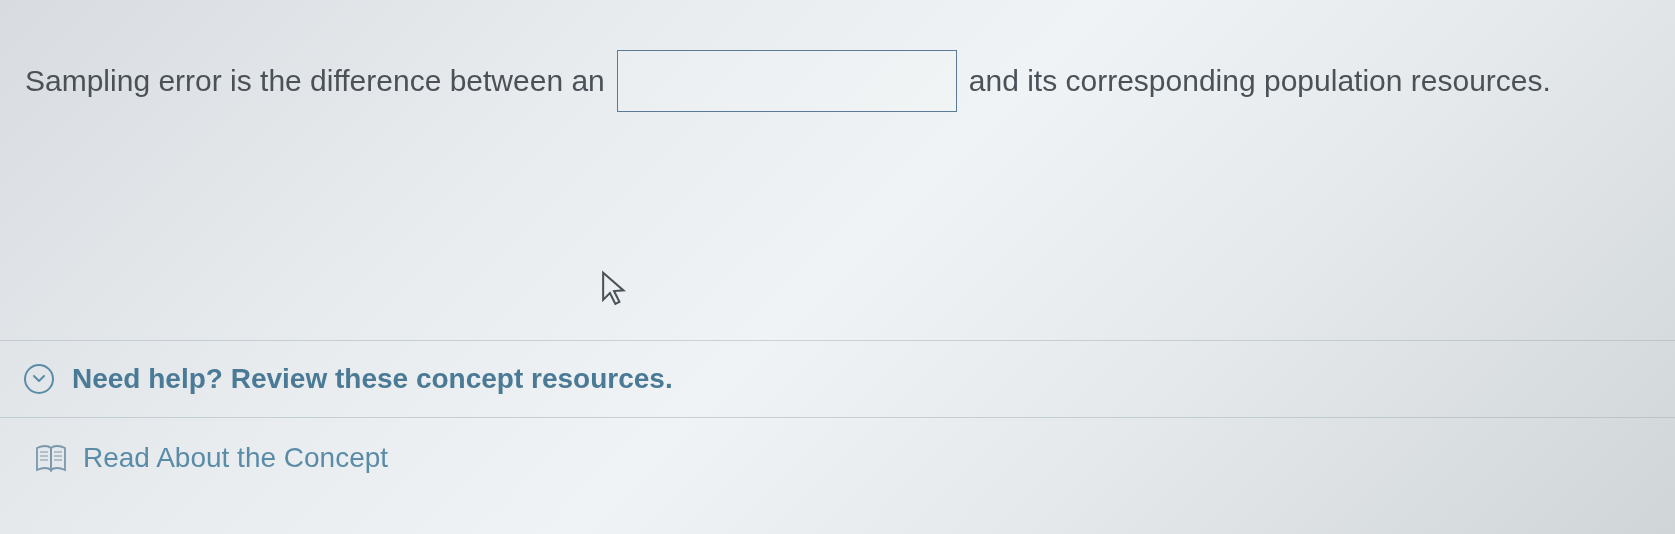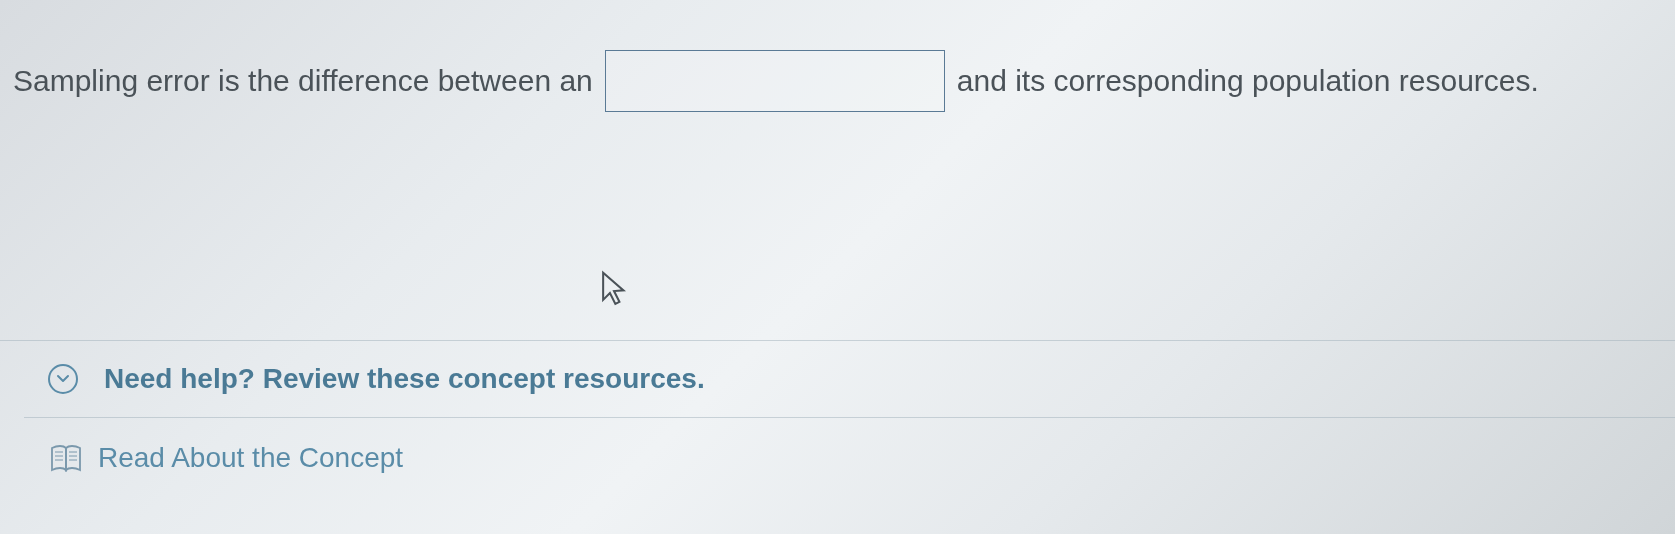--- a/index.html
+++ b/index.html
@@ -9,21 +9,21 @@
     }
     body {
       font-family: Arial, Helvetica, sans-serif;
       background: linear-gradient(135deg, #d8dce0 0%, #e8ecef 30%, #f0f3f5 50%, #e5e9ec 70%, #d0d5d8 100%);
       width: 1675px;
       height: 534px;
       position: relative;
       overflow: hidden;
     }
     .question-area {
-      padding: 50px 25px 20px 13px;
+      padding: 50px 25px 20px 25px;
       display: flex;
       align-items: center;
       flex-wrap: wrap;
       gap: 8px;
     }
     .question-text {
       font-size: 30px;
       color: #4a5258;
       white-space: nowrap;
     }
@@ -50,25 +50,24 @@
     .help-section {
       position: absolute;
       left: 0;
       right: 0;
       top: 340px;
       border-top: 1px solid rgba(160,175,185,0.5);
     }
     .help-header {
       display: flex;
       align-items: center;
-      gap: 26px;
+      gap: 18px;
       padding: 22px 24px;
       border-bottom: 1px solid rgba(160,175,185,0.5);
       cursor: pointer;
-      margin-left: 24px;
     }
     .chevron-circle {
       width: 30px;
       height: 30px;
       border: 2px solid #5a8ca8;
       border-radius: 50%;
       display: flex;
       align-items: center;
       justify-content: center;
       flex-shrink: 0;
@@ -81,21 +80,20 @@
       font-size: 28px;
       font-weight: bold;
       color: #4a7a95;
     }
     .resource-row {
       display: flex;
       align-items: center;
       gap: 16px;
       padding: 24px 35px;
       cursor: pointer;
-      margin-left: 15px;
     }
     .book-icon {
       width: 32px;
       height: 28px;
       flex-shrink: 0;
     }
     .resource-label {
       font-size: 28px;
       color: #5a8ca8;
     }

